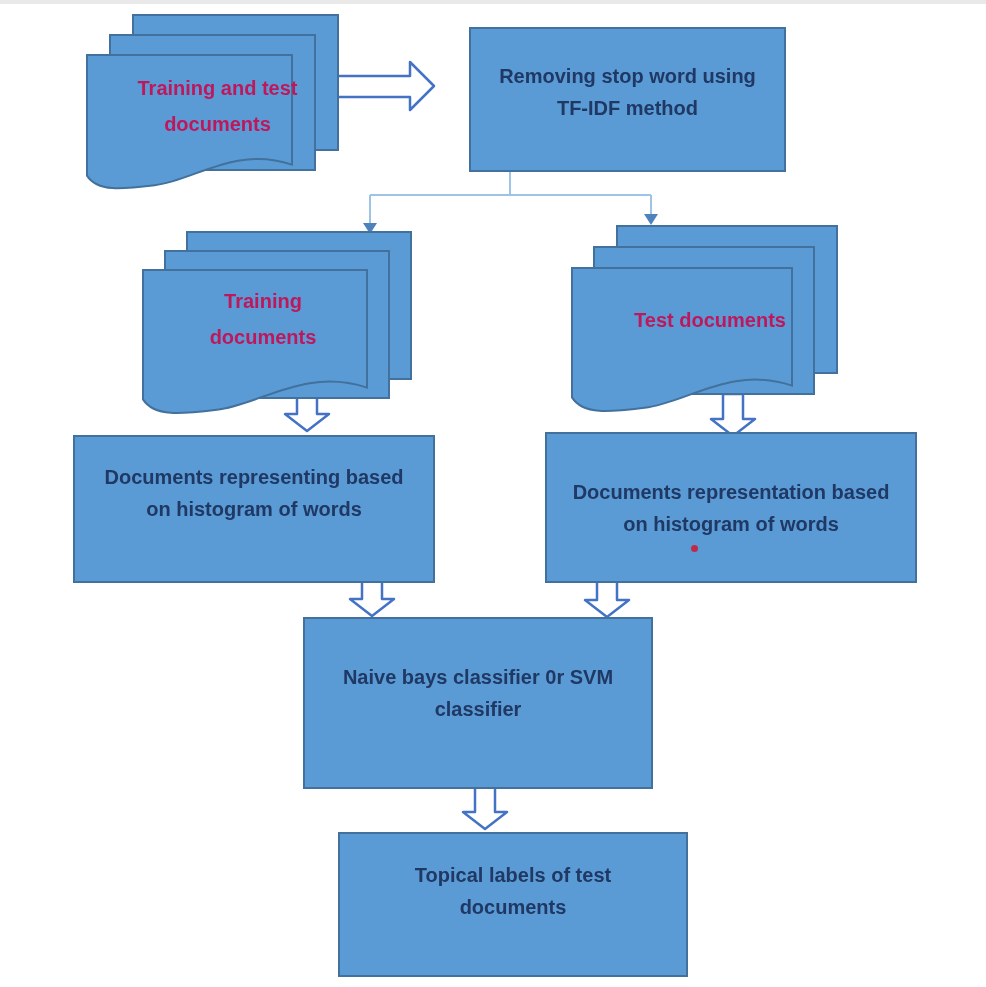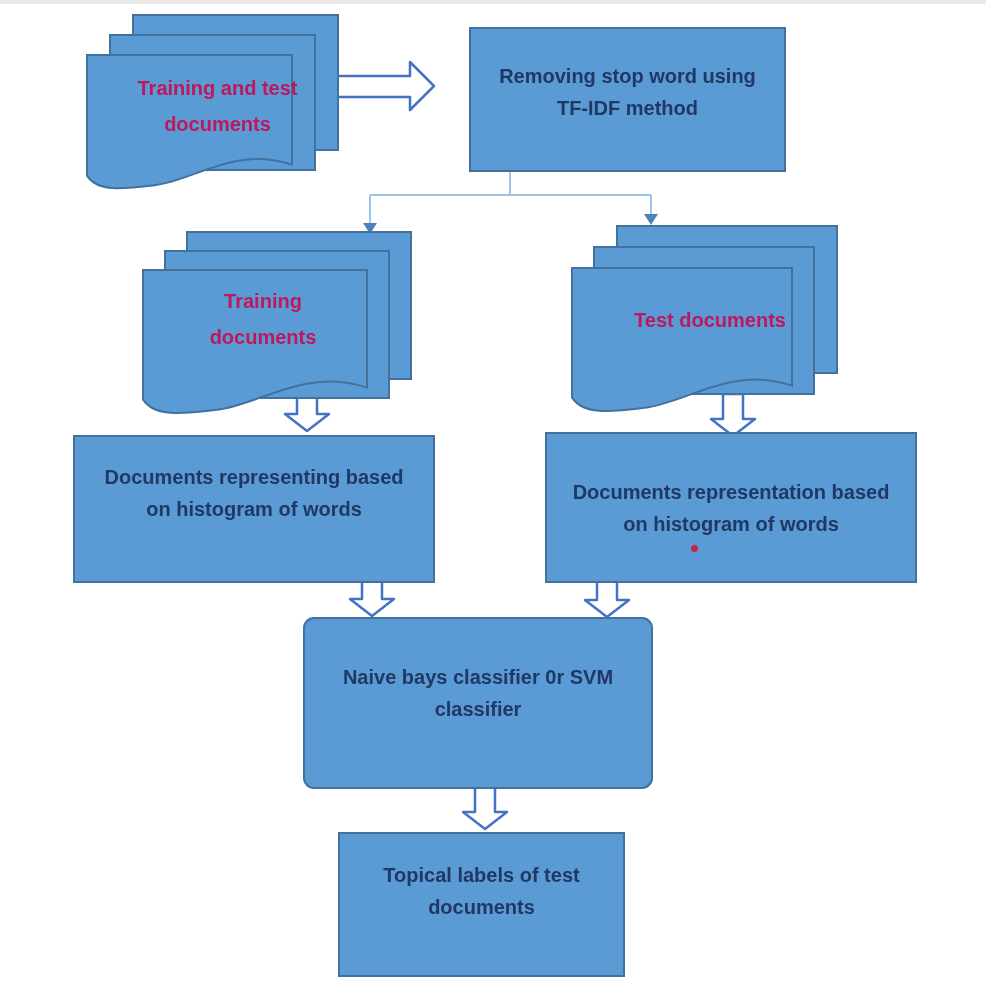--- a/index.html
+++ b/index.html
@@ -89,25 +89,25 @@
   <div class="box" style="left:73px;top:435px;width:362px;height:148px;padding-bottom:32px;">
     <span class="lbl">Documents representing based
 on histogram of words</span>
   </div>
 
   <div class="box" style="left:545px;top:432px;width:372px;height:151px;">
     <span class="lbl">Documents representation based
 on histogram of words</span>
   </div>
 
-  <div class="box" style="left:303px;top:617px;width:350px;height:172px;padding-bottom:20px;border-radius:11px;">
+  <div class="box" style="left:303px;top:617px;width:350px;height:172px;padding-bottom:20px;">
     <span class="lbl">Naive bays classifier 0r SVM
 classifier</span>
   </div>
 
-  <div class="box" style="left:338px;top:832px;width:287px;height:145px;padding-bottom:28px;">
+  <div class="box" style="left:338px;top:832px;width:350px;height:145px;padding-bottom:28px;">
     <span class="lbl">Topical labels of test
 documents</span>
   </div>
 
   <div class="dot" style="left:691px;top:545px;"></div>
 
 </div>
 
 </body></html>

